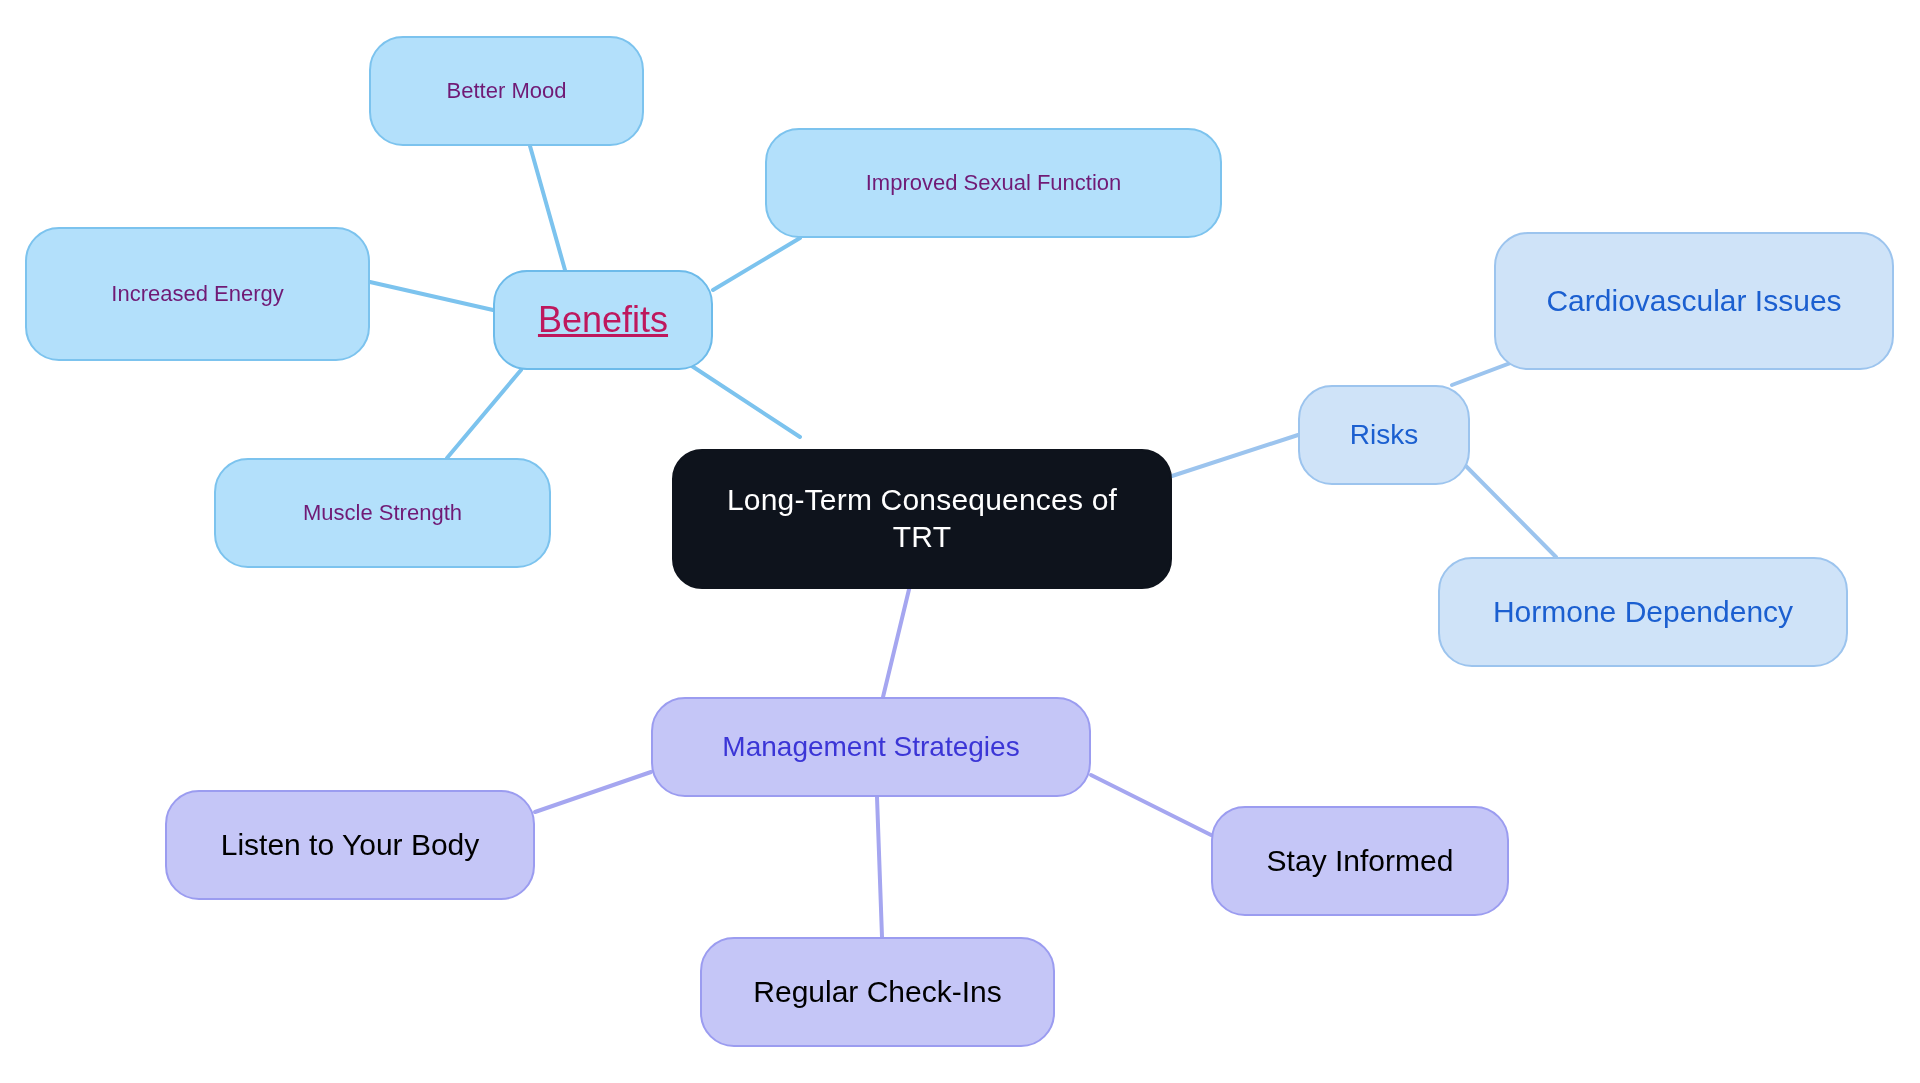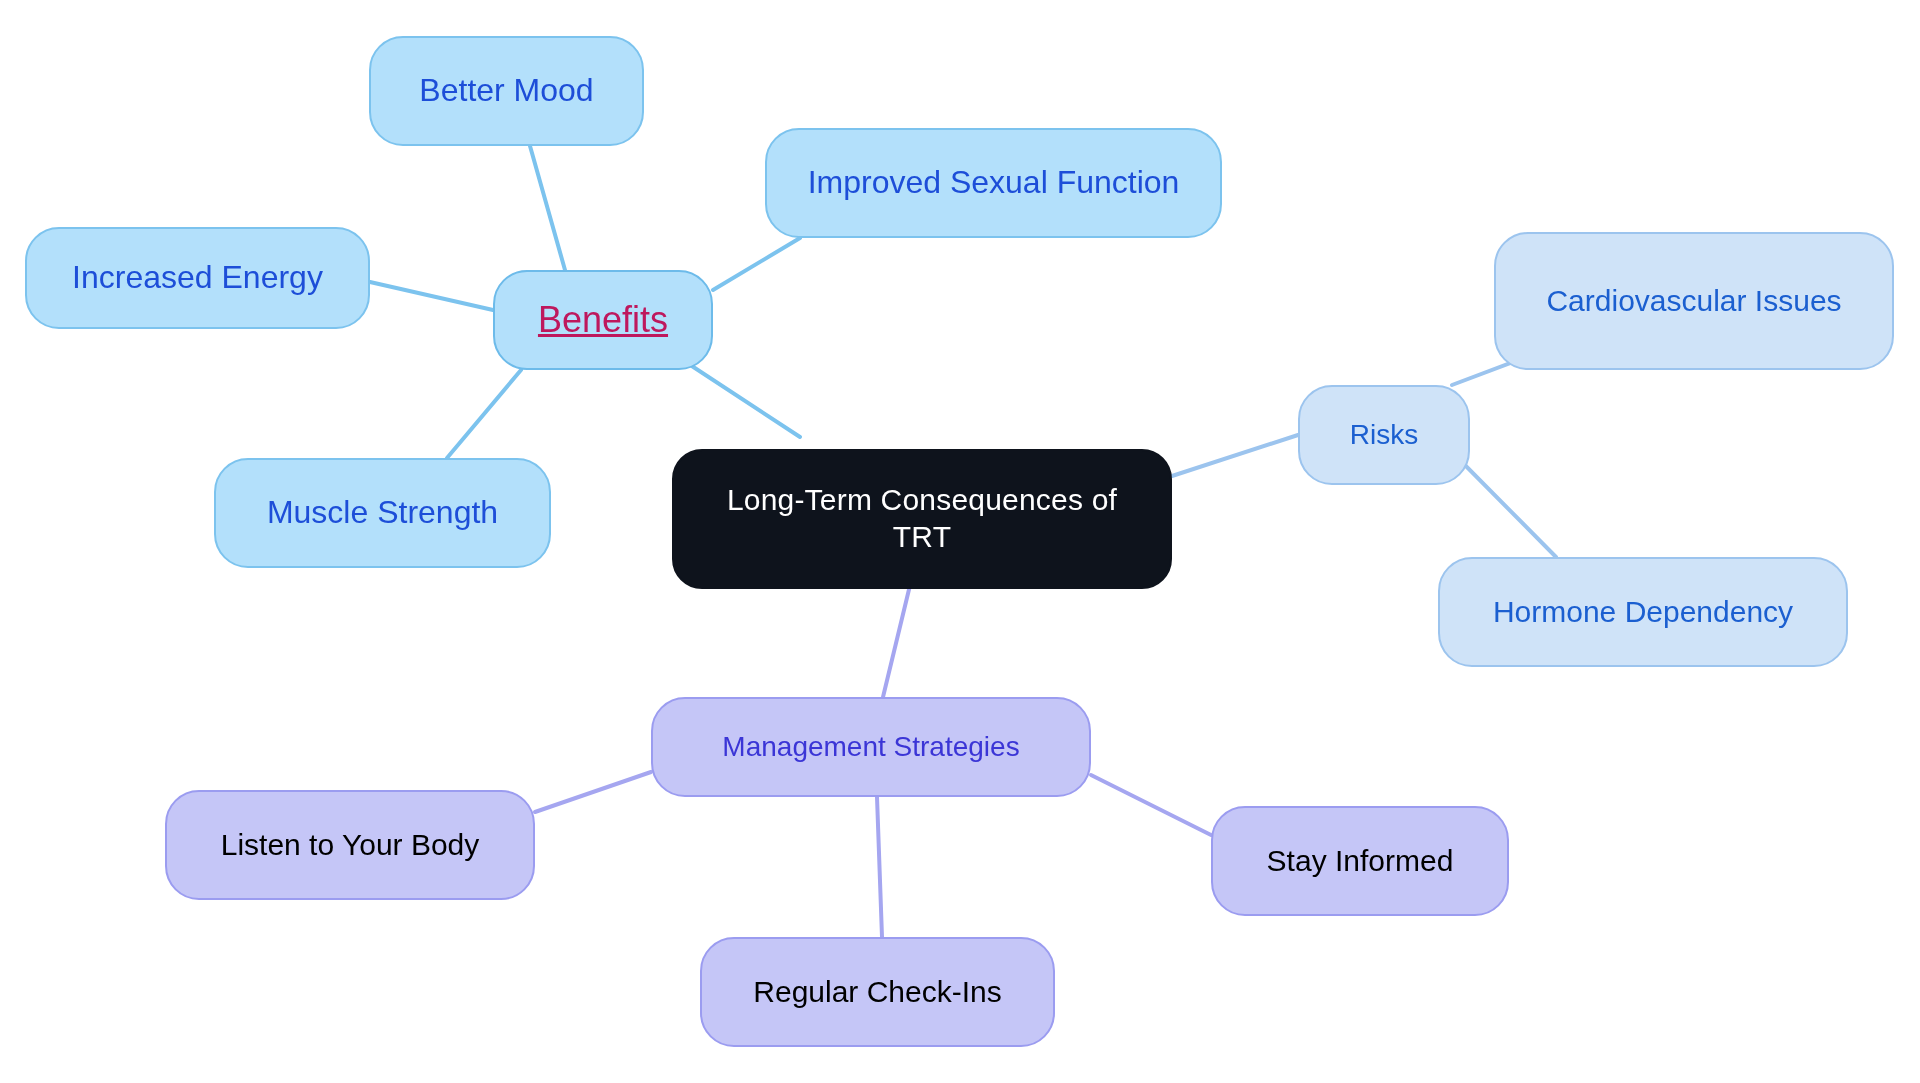--- a/index.html
+++ b/index.html
@@ -53,22 +53,22 @@
   .node.branch-blue {
     background: #b3e0fb;
     border-color: #6dbbea;
     color: #be185d;
     font-size: 36px;
     text-decoration: underline;
   }
   .node.leaf-blue {
     background: #b3e0fb;
     border-color: #7cc3ee;
-    color: #1d4ed8;
-    font-size: 32px;
+    color: #701a75;
+    font-size: 22px;
   }
   .node.branch-pale {
     background: #cfe3f8;
     border-color: #9cc4ee;
     color: #1b5fd0;
     font-size: 28px;
   }
   .node.leaf-pale {
     background: #cfe3f8;
     border-color: #9cc4ee;
@@ -104,21 +104,21 @@
       <line x1="1452" y1="452" x2="1556" y2="557" stroke="#9cc4ee" stroke-width="4" stroke-linecap="round"></line>
       <line x1="651" y1="772" x2="535" y2="812" stroke="#a5a6f0" stroke-width="4" stroke-linecap="round"></line>
       <line x1="877" y1="797" x2="882" y2="937" stroke="#a5a6f0" stroke-width="4" stroke-linecap="round"></line>
       <line x1="1091" y1="775" x2="1211" y2="835" stroke="#a5a6f0" stroke-width="4" stroke-linecap="round"></line>
     </svg>
   <div id="node-layer">
       <div class="node root" style="left: 672px; top: 437px; width: 500px; height: 140px; margin-top: 12px;"><span>Long-Term Consequences of
 TRT</span></div>
       <div class="node branch-blue" style="left: 493px; top: 270px; width: 220px; height: 100px;"><span>Benefits</span></div>
       <div class="node leaf-blue" style="left: 369px; top: 36px; width: 275px; height: 110px;"><span>Better Mood</span></div>
-      <div class="node leaf-blue" style="left: 25px; top: 227px; width: 345px; height: 102px;"><span>Increased Energy</span></div>
+      <div class="node leaf-blue" style="left: 25px; top: 227px; width: 345px; height: 134px;"><span>Increased Energy</span></div>
       <div class="node leaf-blue" style="left: 214px; top: 458px; width: 337px; height: 110px;"><span>Muscle Strength</span></div>
       <div class="node leaf-blue" style="left: 765px; top: 128px; width: 457px; height: 110px;"><span>Improved Sexual Function</span></div>
       <div class="node branch-pale" style="left: 1298px; top: 385px; width: 172px; height: 100px;"><span>Risks</span></div>
       <div class="node leaf-pale" style="left: 1494px; top: 232px; width: 400px; height: 138px;"><span>Cardiovascular Issues</span></div>
       <div class="node leaf-pale" style="left: 1438px; top: 557px; width: 410px; height: 110px;"><span>Hormone Dependency</span></div>
       <div class="node branch-purple" style="left: 651px; top: 697px; width: 440px; height: 100px;"><span>Management Strategies</span></div>
       <div class="node leaf-purple" style="left: 165px; top: 790px; width: 370px; height: 110px;"><span>Listen to Your Body</span></div>
       <div class="node leaf-purple" style="left: 700px; top: 937px; width: 355px; height: 110px;"><span>Regular Check-Ins</span></div>
       <div class="node leaf-purple" style="left: 1211px; top: 806px; width: 298px; height: 110px;"><span>Stay Informed</span></div>
     </div>

